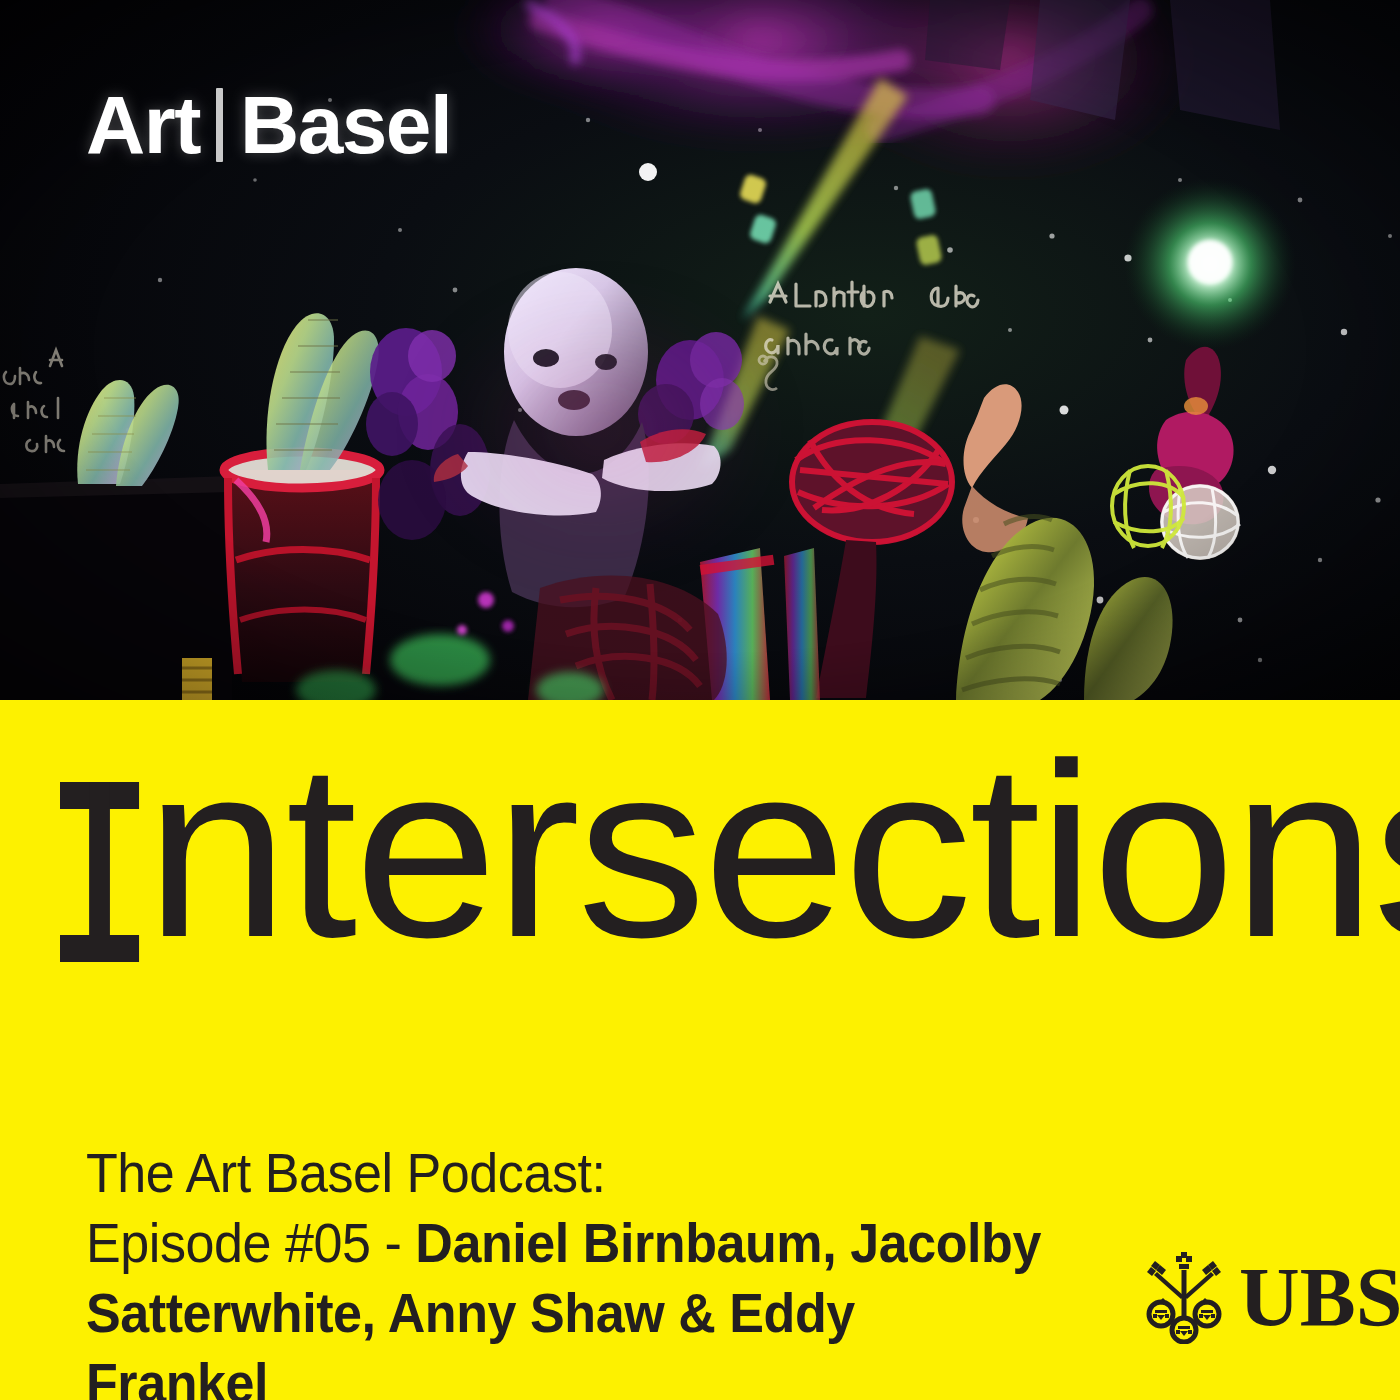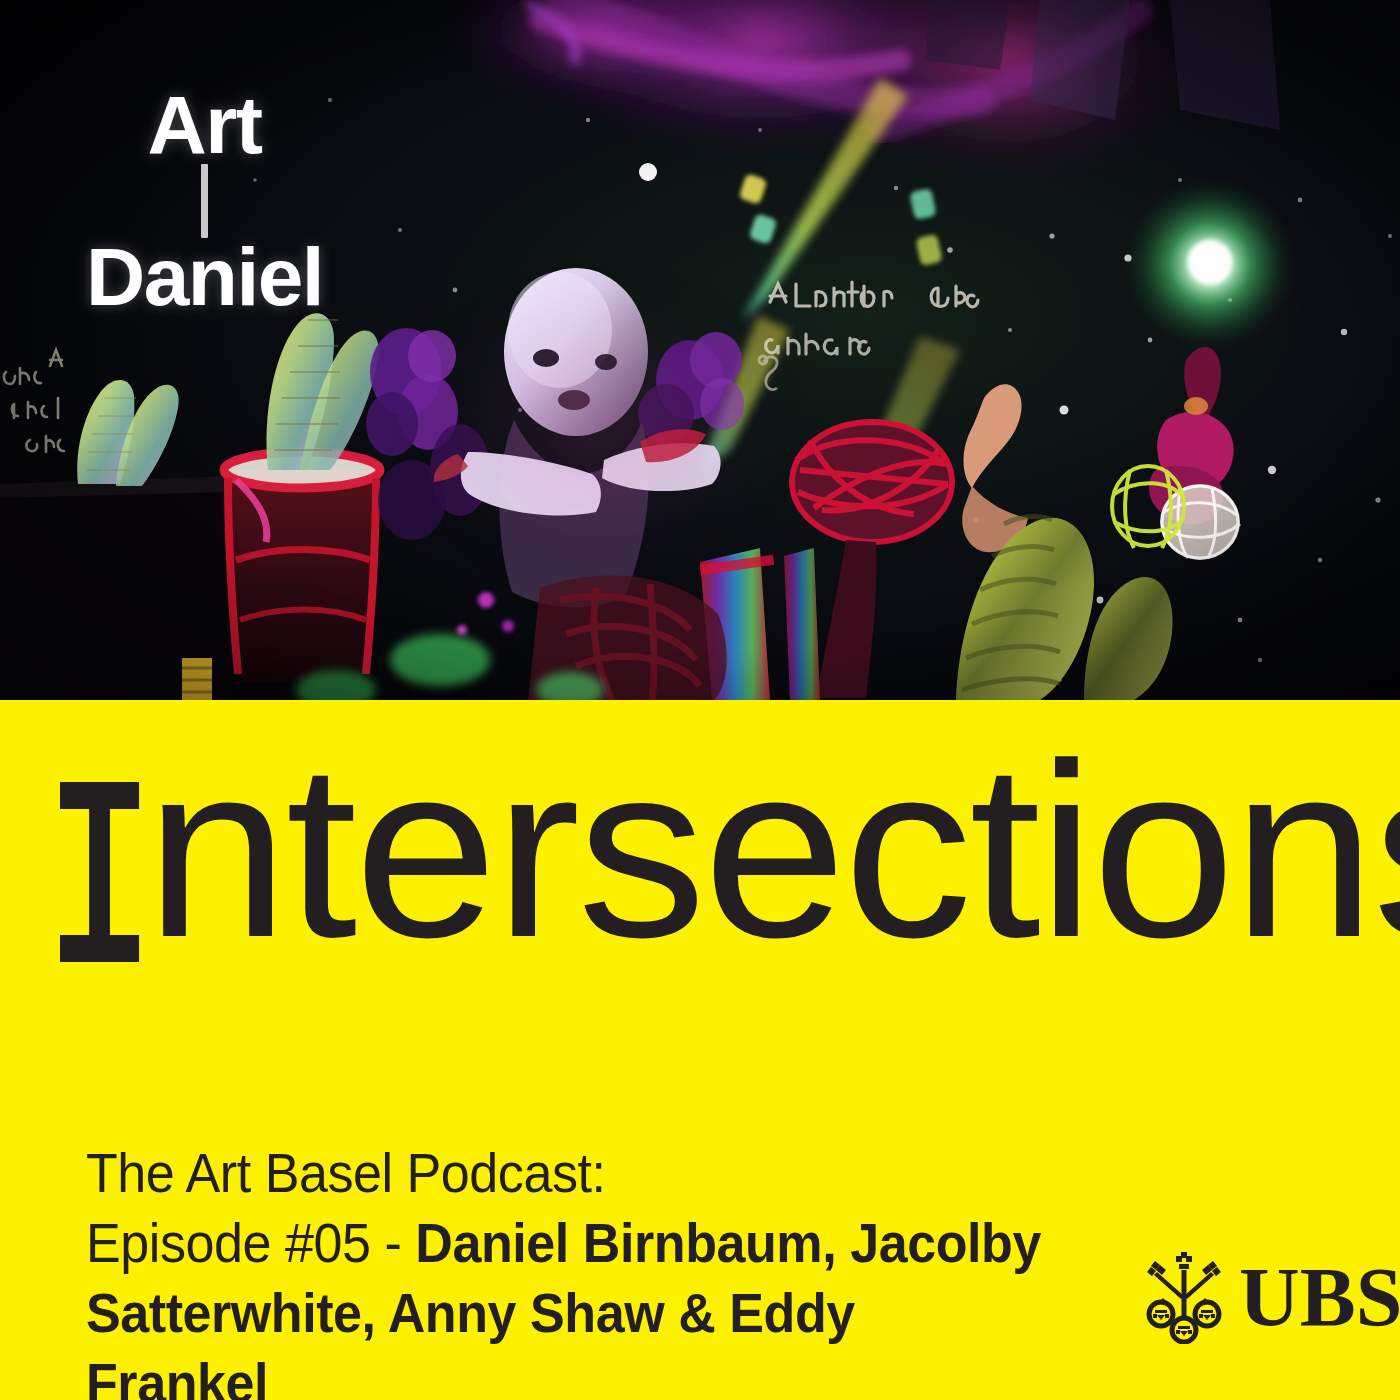--- a/index.html
+++ b/index.html
@@ -35,21 +35,20 @@
   }
 
   
   .ab-logo {
     position: absolute;
     left: 86px;
     top: 86px;
     display: flex;
     align-items: center;
     z-index: 40;
-    flex-direction: column;
   }
   .ab-word {
     font-family: "Liberation Sans", sans-serif;
     font-weight: bold;
     font-size: 82px;
     line-height: 0.95;
     color: #ffffff;
     letter-spacing: -1.5px;
     text-shadow: 0 0 14px rgba(255,255,255,0.25);
   }
@@ -487,21 +486,21 @@
       <radialGradient id="vig" cx="50%" cy="50%" r="72%">
         <stop offset="60%" stop-color="#000000" stop-opacity="0"></stop>
         <stop offset="100%" stop-color="#000000" stop-opacity="0.55"></stop>
       </radialGradient>
       <rect x="0" y="0" width="1400" height="700" fill="url(#vig)"></rect>
     </svg>
 
     <div class="ab-logo">
       <span class="ab-word">Art</span>
       <span class="ab-rule"></span>
-      <span class="ab-word">Daniel</span>
+      <span class="ab-word">Basel</span>
     </div>
   </div>
 
   <div class="panel"></div>
 
   <div class="show-title">
     <span class="glyph-I">
       <i class="top"></i><i class="stem"></i><i class="bot"></i>
     </span><span class="title-rest">ntersections</span>
   </div>

